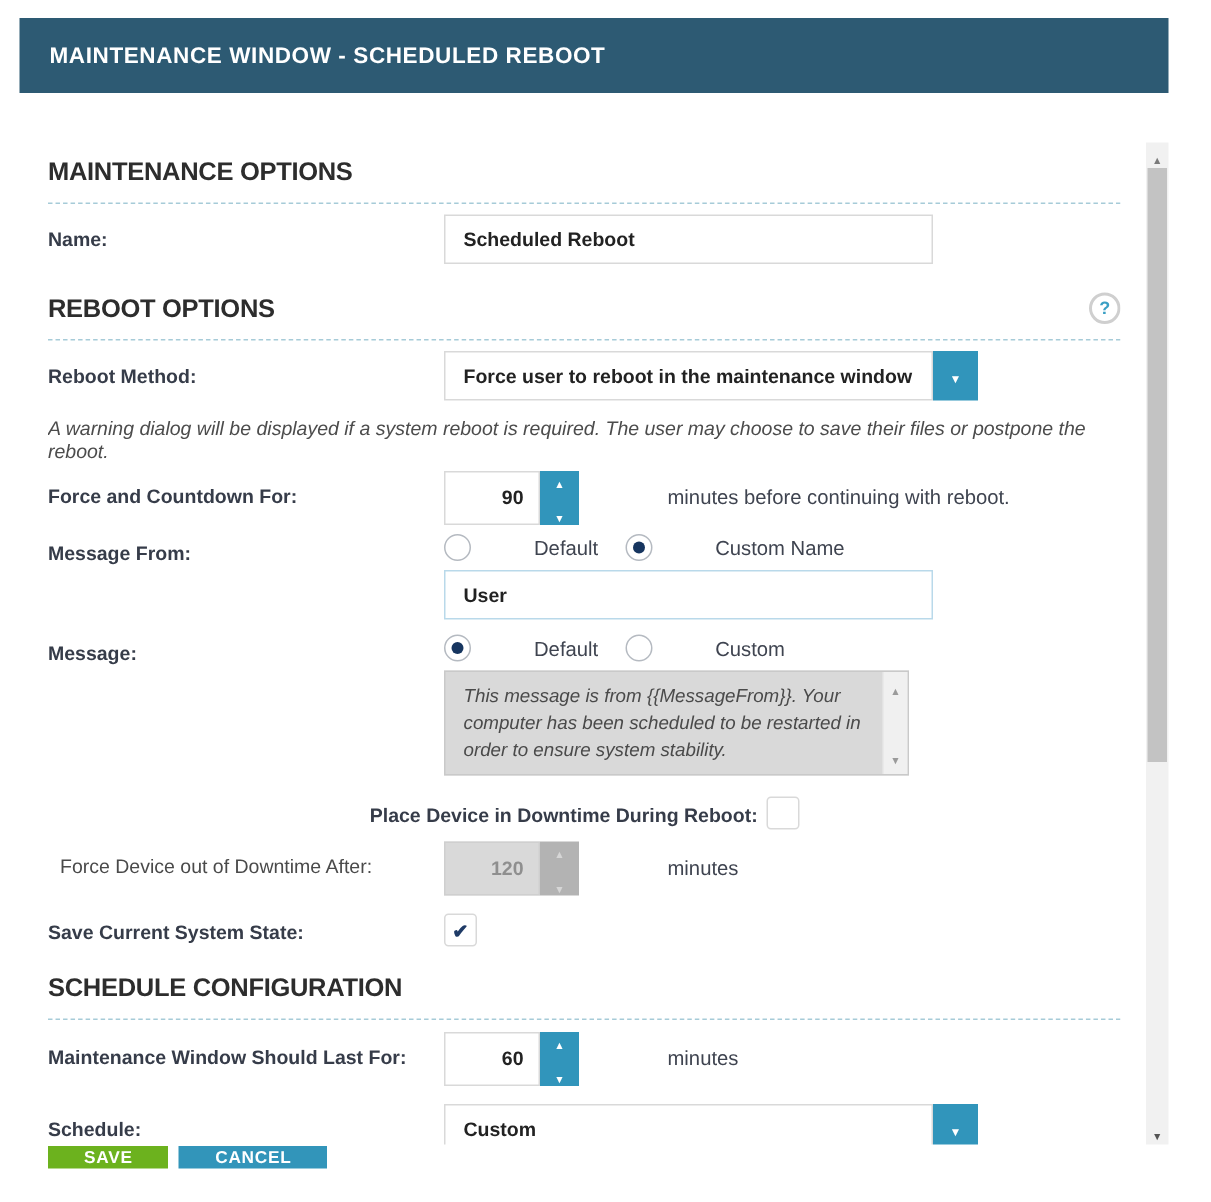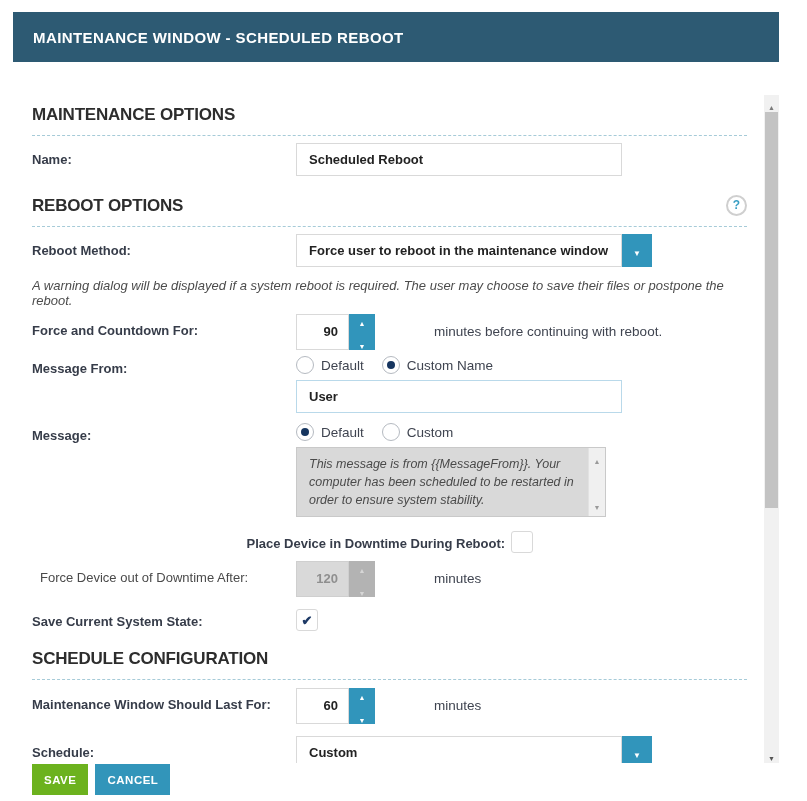--- a/index.html
+++ b/index.html
@@ -30,40 +30,40 @@
             padding:0 12px; font-weight:bold; font-size:13px; color:#222; overflow:hidden; white-space:nowrap; }
   .w310 { width:326px; }
   .blue-border { border-color:#b9d9ea; }
 
   .dropdown { display:flex; }
   .dd-btn { width:30px; height:33px; background:#3195bb; display:flex; align-items:center;
             justify-content:center; cursor:pointer; }
   .arr-down::before { content:"▼"; color:#fff; font-size:8px; }
 
   .spinner { display:flex; }
-  .spin-input { width:53px; height:36px; border:1px solid #d9d9d9; background:#fff;
+  .spin-input { width:64px; height:36px; border:1px solid #d9d9d9; background:#fff;
                 text-align:right; padding-right:10px; line-height:34px; font-weight:bold;
                 font-size:13px; color:#222; }
   .spin-btns { width:26px; height:36px; background:#3195bb; display:flex; flex-direction:column;
                align-items:center; justify-content:center; gap:5px; }
   .spin-up::before { content:"▲"; font-size:7px; color:#fff; }
   .spin-down::before { content:"▼"; font-size:7px; color:#fff; }
   .spinner.disabled .spin-input { background:#d9d9d9; border-color:#cfcfcf; color:#8f8f8f; }
   .spinner.disabled .spin-btns { background:#b3b3b3; }
   .spinner.disabled .spin-up::before, .spinner.disabled .spin-down::before { color:#d6d6d6; }
 
   .suffix { font-size:13.5px; color:#3f4450; padding-top:10px; padding-left:12px; white-space:nowrap;margin-left:47px; }
 
   .radio-group { display:flex; gap:18px; padding-top:4px; }
   .radio-opt { display:flex; align-items:center; gap:7px; cursor:pointer; }
   .radio { width:18px; height:18px; border:1px solid #b5bac1; border-radius:50%; background:#fff;
            position:relative; flex:none; }
   .radio.selected::after { content:""; position:absolute; left:4px; top:4px; width:8px; height:8px;
            border-radius:50%; background:#16355f; }
-  .radio-label { font-size:13.5px; color:#3f4450; }
+  .radio-label { font-size:13.5px; color:#3f4450;margin-left:35px; }
 
   .note { font-style:italic; font-size:13px; color:#4c4c4c; margin-top:11px; }
 
   .checkbox { width:22px; height:22px; border:1px solid #d9d9d9; border-radius:3px; background:#fff;
               margin-top:4px; display:flex; align-items:center; justify-content:center; cursor:pointer; }
   .checkbox.checked::after { content:"✔"; color:#1e3a66; font-size:13px; font-weight:bold; }
 
   .msgarea { width:310px; height:70px; background:#d9d9d9; border:1px solid #c9c9c9; display:flex; }
   .msg-text { flex:1; padding:7px 4px 7px 12px; font-size:12.5px; line-height:18px; color:#4a4a4a; overflow:hidden;font-style:italic; }
   .msg-scroll { width:17px; flex:none; background:#f0f0f0; border-left:1px solid #e2e2e2; position:relative; }
@@ -75,21 +75,21 @@
   
   .vscroll { position:absolute; left:764px; top:95px; width:15px; height:668px; background:#f1f1f1; }
   .vs-up, .vs-down { position:absolute; left:0; width:15px; height:15px; text-align:center; cursor:pointer; }
   .vs-up { top:1px; } .vs-down { bottom:1px; }
   .vs-up::before { content:"▲"; font-size:7px; color:#7a7a7a; line-height:15px; }
   .vs-down::before { content:"▼"; font-size:7px; color:#555; line-height:15px; }
   .vs-thumb { position:absolute; left:1px; top:17px; width:13px; height:396px; background:#c3c3c3; cursor:grab; }
 
   
   .footer { position:absolute; left:32px; top:764px; display:flex; gap:7px; }
-  .btn { height:31px; display:flex; align-items:center; padding:0 12px; color:#fff;
+  .btn { height:15px; display:flex; align-items:center; padding:0 24px; color:#fff;
          font-weight:bold; font-size:11.5px; letter-spacing:.5px; cursor:pointer; }
   .btn.save { background:#6cb21e; }
   .btn.cancel { background:#3295ba; }
 
   
   .mt2{margin-top:2px;} .mt4{margin-top:4px;} .mt6{margin-top:6px;} .mt7{margin-top:7px;}
   .mt8{margin-top:8px;} .mt10{margin-top:10px;justify-content:center;} .mt12{margin-top:12px;} .mt18{margin-top:18px;}
   .mt20{margin-top:20px;}
 </style>
 </head>

